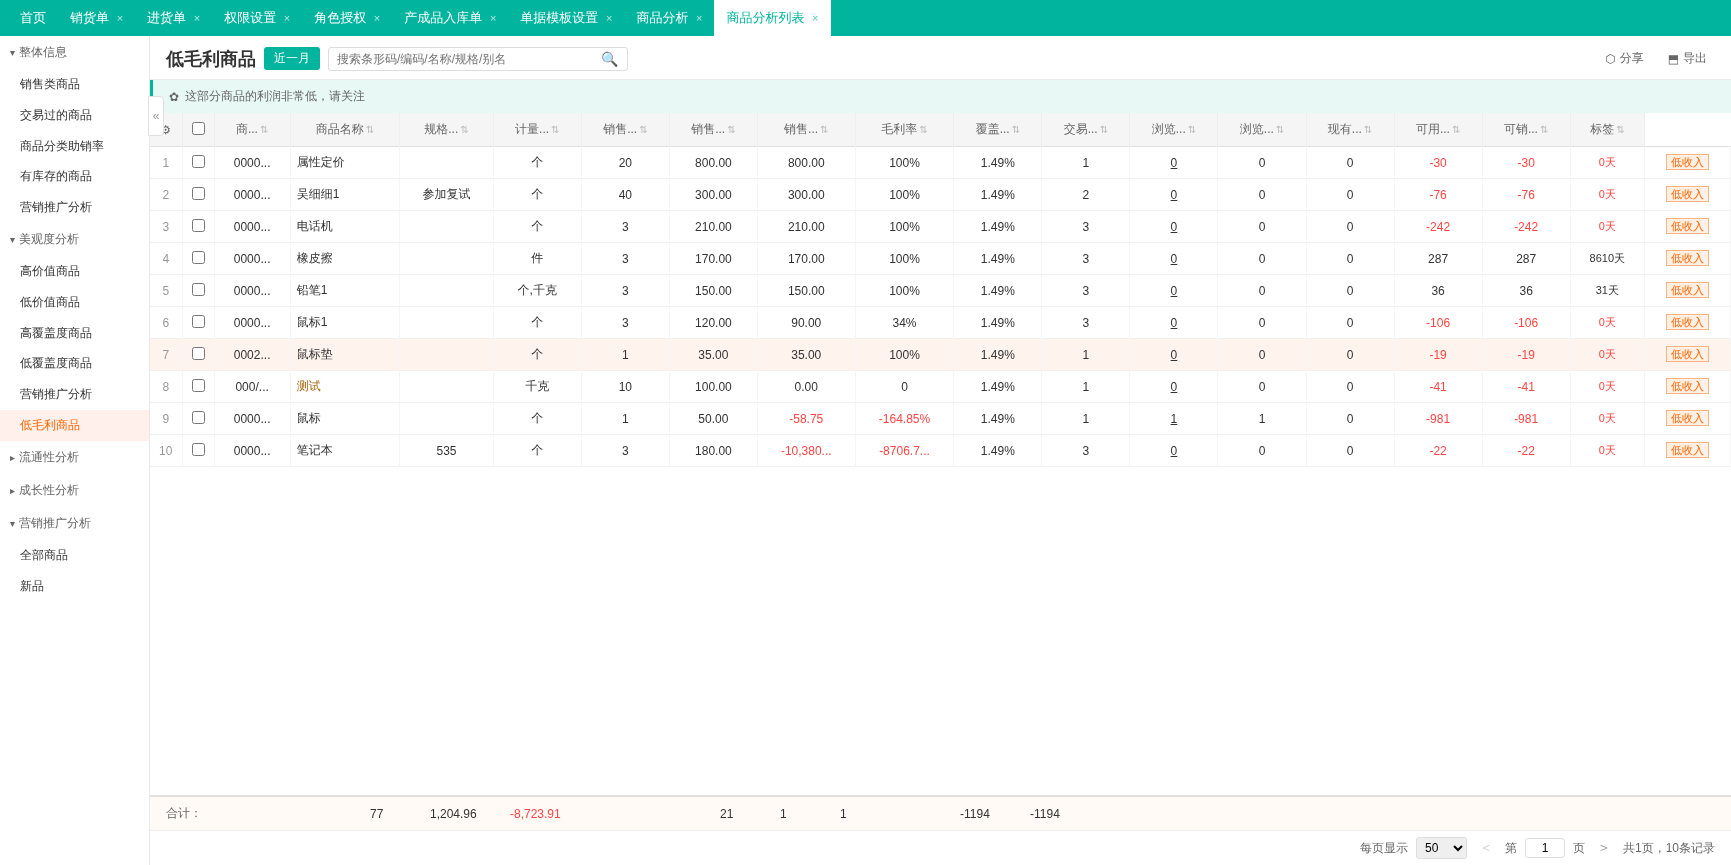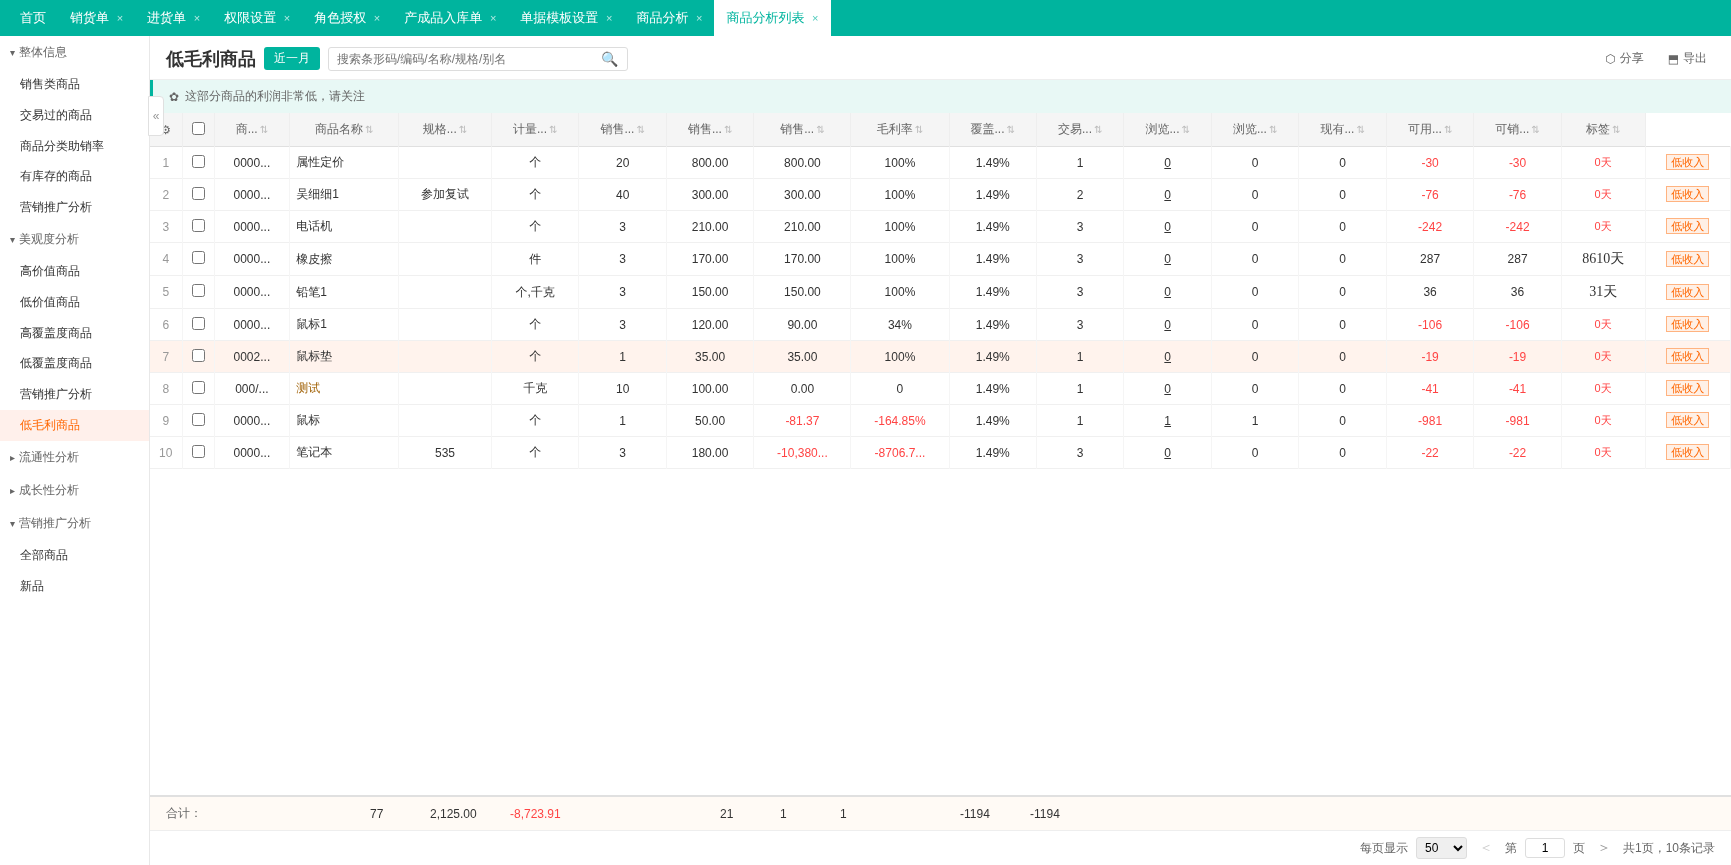--- a/index.html
+++ b/index.html
@@ -178,21 +178,21 @@
     .tag-badge {
       background: #fff0e6;
       color: #ff6600;
       border: 1px solid #ffb380;
       border-radius: 0;
       padding: 1px 4px;
       font-size: 11px;
       margin-top: 8px;
     }
     .days-red { color: #ff4444; font-size: 11px; }
-    .days-normal { color: #333; font-size: 14px; font-family: Liberation Serif, serif; }
+    .days-normal { color: #333; font-size: 11px; }
     .link-underline { text-decoration: underline; cursor: pointer; color: #333; }
     .row-num { color: #999; }
 
     
     .table-footer {
       border-top: 2px solid #e0e0e0;
       background: #fffaf5;
       padding: 8px 16px;
       display: flex;
       align-items: center;
@@ -538,21 +538,21 @@
     </tr>
               <tr>
       <td class="row-num">9</td>
       <td><input type="checkbox" style=""></td>
       <td>0000...</td>
       <td class="text-left" style="color:#333;font-weight:500;">鼠标</td>
       <td></td>
       <td>个</td>
       <td>1</td>
       <td>50.00</td>
-      <td style="color:#ff4444">-81.37</td>
+      <td style="color:#ff4444">-58.75</td>
       <td style="color:#ff4444">-164.85%</td>
       <td>1.49%</td>
       <td>1</td>
       <td><span class="link-underline">1</span></td>
       <td>1</td>
       <td>0</td>
       <td style="color:#ff4444">-981</td>
       <td style="color:#ff4444">-981</td>
       <td><span class="days-red">0天</span></td>
       <td><span class="tag-badge">低收入</span></td>
@@ -580,21 +580,21 @@
     </tr>
             </tbody>
         </table>
       </div>
 
       <div class="table-footer">
         <span class="footer-label">合计：</span>
         <div style="display:flex;gap:0;align-items:center;flex:1;font-size:12px;color:#333;">
           <span style="min-width:160px;"></span>
           <span style="min-width:60px;">77</span>
-          <span style="min-width:80px;">2,125.00</span>
+          <span style="min-width:80px;">1,204.96</span>
           <span style="min-width:90px;color:#ff4444;">-8,723.91</span>
           <span style="min-width:60px;"></span>
           <span style="min-width:60px;"></span>
           <span style="min-width:60px;">21</span>
           <span style="min-width:60px;">1</span>
           <span style="min-width:60px;">1</span>
           <span style="min-width:60px;"></span>
           <span style="min-width:70px;color:#333;">-1194</span>
           <span style="min-width:70px;color:#333;">-1194</span>
         </div>

